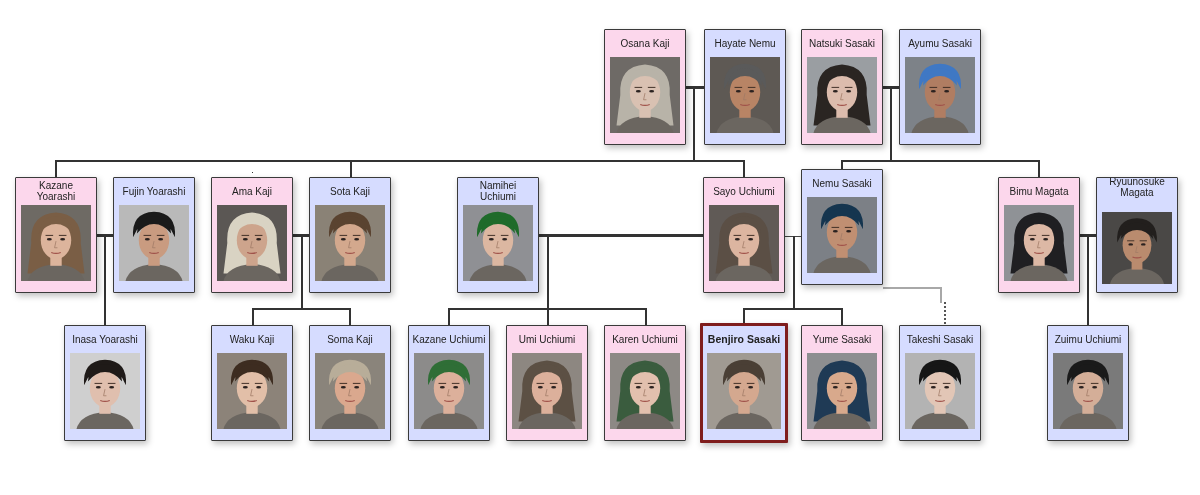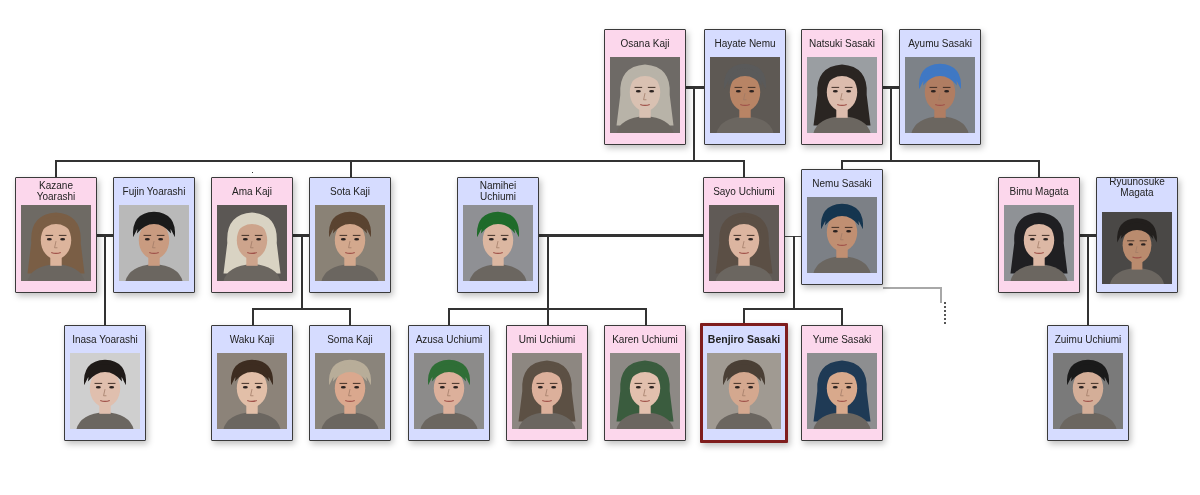--- a/index.html
+++ b/index.html
@@ -370,21 +370,21 @@
     <ellipse cx="33" cy="36" rx="2.6" ry="1.3" fill="#2b2220"></ellipse>
     <ellipse cx="47" cy="36" rx="2.6" ry="1.3" fill="#2b2220"></ellipse>
     <path d="M29 32 L37 32" stroke="#3a2a22" stroke-width="1"></path>
     <path d="M43 32 L51 32" stroke="#3a2a22" stroke-width="1"></path>
     <path d="M40 38 L38.5 45 L41.5 45" stroke="#a07a66" stroke-width="0.8" fill="none"></path>
     <path d="M35 50 Q40 52 45 50" stroke="#a0524a" stroke-width="1.4" fill="none"></path>
   </svg>
       </div>
   </div>
   <div class="card male" style="left:408px;top:325px;">
-    <div class="name">Azusa Uchiumi</div>
+    <div class="name">Kazane Uchiumi</div>
     <div class="photo">
         <svg viewBox="0 0 80 80" preserveAspectRatio="xMidYMid slice">
     <rect width="80" height="80" fill="#8c8b8a"></rect>
     <path d="M18 34 Q16 8 40 7 Q64 8 62 34 L58 26 Q40 18 22 26 Z" fill="#2f6e36"></path>
     <path d="M10 80 Q14 64 40 62 Q66 64 70 80 Z" fill="#6b6660"></path>
     <rect x="34" y="50" width="12" height="14" fill="#dcb09b"></rect>
     <ellipse cx="40" cy="37" rx="16" ry="20" fill="#dcb09b"></ellipse>
     <path d="M22 30 Q24 12 40 12 Q56 12 58 30 Q50 20 40 20 Q30 20 22 30 Z" fill="#2f6e36"></path>
     <ellipse cx="33" cy="36" rx="2.6" ry="1.3" fill="#2b2220"></ellipse>
     <ellipse cx="47" cy="36" rx="2.6" ry="1.3" fill="#2b2220"></ellipse>
@@ -464,20 +464,39 @@
     <path d="M22 30 Q24 12 40 12 Q56 12 58 30 Q50 20 40 20 Q30 20 22 30 Z" fill="#1f3a55"></path>
     <ellipse cx="33" cy="36" rx="2.6" ry="1.3" fill="#2b2220"></ellipse>
     <ellipse cx="47" cy="36" rx="2.6" ry="1.3" fill="#2b2220"></ellipse>
     <path d="M29 32 L37 32" stroke="#3a2a22" stroke-width="1"></path>
     <path d="M43 32 L51 32" stroke="#3a2a22" stroke-width="1"></path>
     <path d="M40 38 L38.5 45 L41.5 45" stroke="#a07a66" stroke-width="0.8" fill="none"></path>
     <path d="M35 50 Q40 52 45 50" stroke="#a0524a" stroke-width="1.4" fill="none"></path>
   </svg>
       </div>
   </div>
+  <div class="card male" style="left:899px;top:325px;">
+    <div class="name">Takeshi Sasaki</div>
+    <div class="photo">
+        <svg viewBox="0 0 80 80" preserveAspectRatio="xMidYMid slice">
+    <rect width="80" height="80" fill="#b3b3b3"></rect>
+    <path d="M18 34 Q16 8 40 7 Q64 8 62 34 L58 26 Q40 18 22 26 Z" fill="#161616"></path>
+    <path d="M10 80 Q14 64 40 62 Q66 64 70 80 Z" fill="#6b6660"></path>
+    <rect x="34" y="50" width="12" height="14" fill="#e2c6b6"></rect>
+    <ellipse cx="40" cy="37" rx="16" ry="20" fill="#e2c6b6"></ellipse>
+    <path d="M22 30 Q24 12 40 12 Q56 12 58 30 Q50 20 40 20 Q30 20 22 30 Z" fill="#161616"></path>
+    <ellipse cx="33" cy="36" rx="2.6" ry="1.3" fill="#2b2220"></ellipse>
+    <ellipse cx="47" cy="36" rx="2.6" ry="1.3" fill="#2b2220"></ellipse>
+    <path d="M29 32 L37 32" stroke="#3a2a22" stroke-width="1"></path>
+    <path d="M43 32 L51 32" stroke="#3a2a22" stroke-width="1"></path>
+    <path d="M40 38 L38.5 45 L41.5 45" stroke="#a07a66" stroke-width="0.8" fill="none"></path>
+    <path d="M35 50 Q40 52 45 50" stroke="#a0524a" stroke-width="1.4" fill="none"></path>
+  </svg>
+      </div>
+  </div>
   <div class="card male" style="left:1047px;top:325px;">
     <div class="name">Zuimu Uchiumi</div>
     <div class="photo">
         <svg viewBox="0 0 80 80" preserveAspectRatio="xMidYMid slice">
     <rect width="80" height="80" fill="#7a7a7a"></rect>
     <path d="M18 34 Q16 8 40 7 Q64 8 62 34 L58 26 Q40 18 22 26 Z" fill="#1a1a1a"></path>
     <path d="M10 80 Q14 64 40 62 Q66 64 70 80 Z" fill="#6b6660"></path>
     <rect x="34" y="50" width="12" height="14" fill="#d4ae98"></rect>
     <ellipse cx="40" cy="37" rx="16" ry="20" fill="#d4ae98"></ellipse>
     <path d="M22 30 Q24 12 40 12 Q56 12 58 30 Q50 20 40 20 Q30 20 22 30 Z" fill="#1a1a1a"></path>

